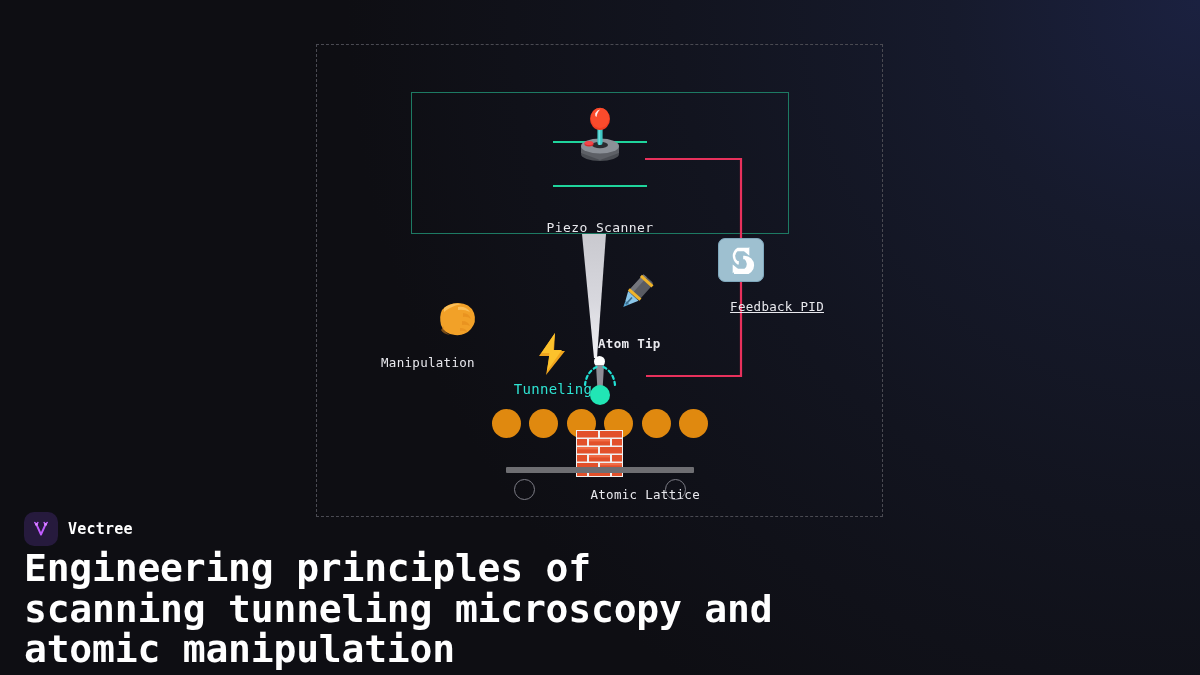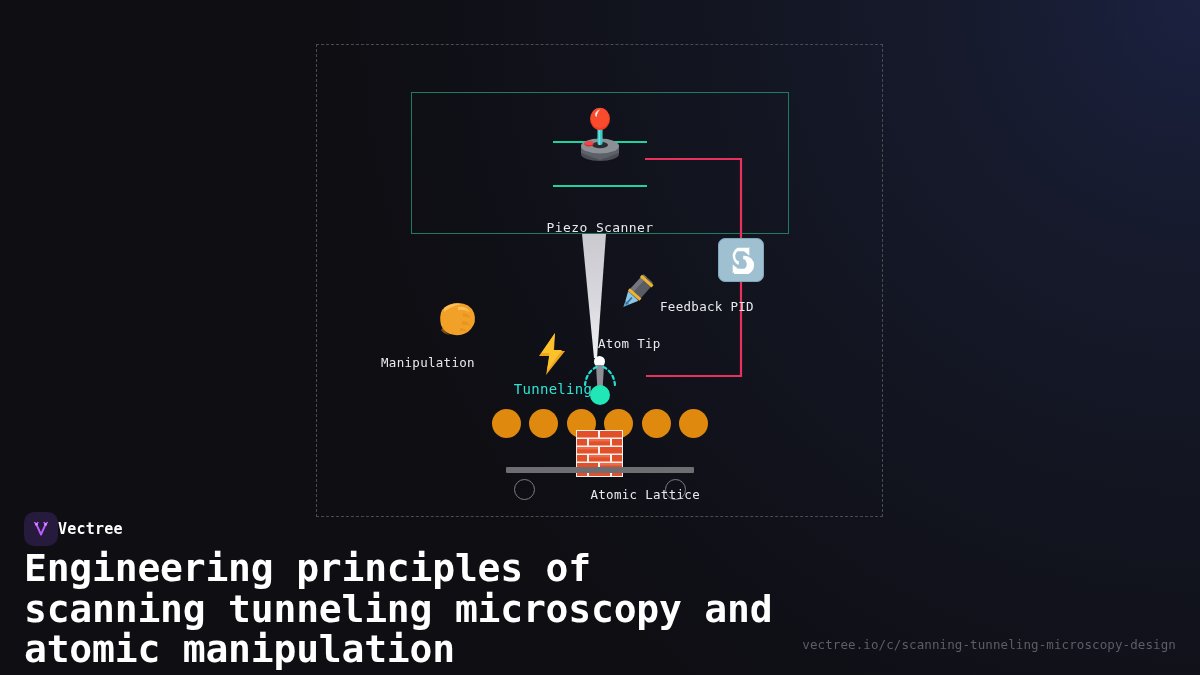--- a/index.html
+++ b/index.html
@@ -95,42 +95,44 @@
     box-sizing: border-box;
     display: flex;
     align-items: center;
     justify-content: center;
   }
   #feedback-label {
     position: absolute;
     left: 660px;
     top: 299px;
     width: 164px;
-    text-align: left;
+    text-align: right;
     color: #e9e9ee;
     font-size: 12.5px;
     letter-spacing: 0.3px;
+    text-decoration: underline;
   }
 
   
   #tip-cone {
     position: absolute;
     left: 570px;
     top: 234px;
     width: 60px;
     height: 125px;
   }
   #atom-tip-label {
     position: absolute;
     left: 598px;
     top: 336px;
     color: #e9e9ee;
     font-size: 12.5px;
     letter-spacing: 0.3px;
     white-space: nowrap;
+    font-weight: bold;
   }
   #tip-apex-dot {
     position: absolute;
     left: 594px;
     top: 356px;
     width: 11px;
     height: 11px;
     border-radius: 50%;
     background: #ffffff;
   }
@@ -249,20 +251,21 @@
     letter-spacing: 0.3px;
   }
 
   
   #brand-row {
     position: absolute;
     left: 24px;
     top: 512px;
     display: flex;
     align-items: center;
+    gap: 10px;
   }
   #brand-logo {
     width: 34px;
     height: 34px;
     border-radius: 10px;
     background: #261a3d;
     display: flex;
     align-items: center;
     justify-content: center;
   }
@@ -449,15 +452,14 @@
         <path d="M17 7 L15.4 5" fill="none" stroke="#c05cff" stroke-width="1.7" stroke-linecap="round"></path>
         <path d="M17 7 L18.8 5" fill="none" stroke="#c05cff" stroke-width="1.7" stroke-linecap="round"></path>
         <circle cx="7" cy="7" r="1.5" fill="#d98bff"></circle>
         <circle cx="17" cy="7" r="1.5" fill="#d98bff"></circle>
       </svg>
     </div>
     <div id="brand-name">Vectree</div>
   </div>
 
   <div id="page-title">Engineering principles of scanning tunneling microscopy and atomic manipulation</div>
-  <div id="page-url">vectree.io/c/scanning-tunneling-microscopy-design</div>
 
 </div>
 
 </body></html>

